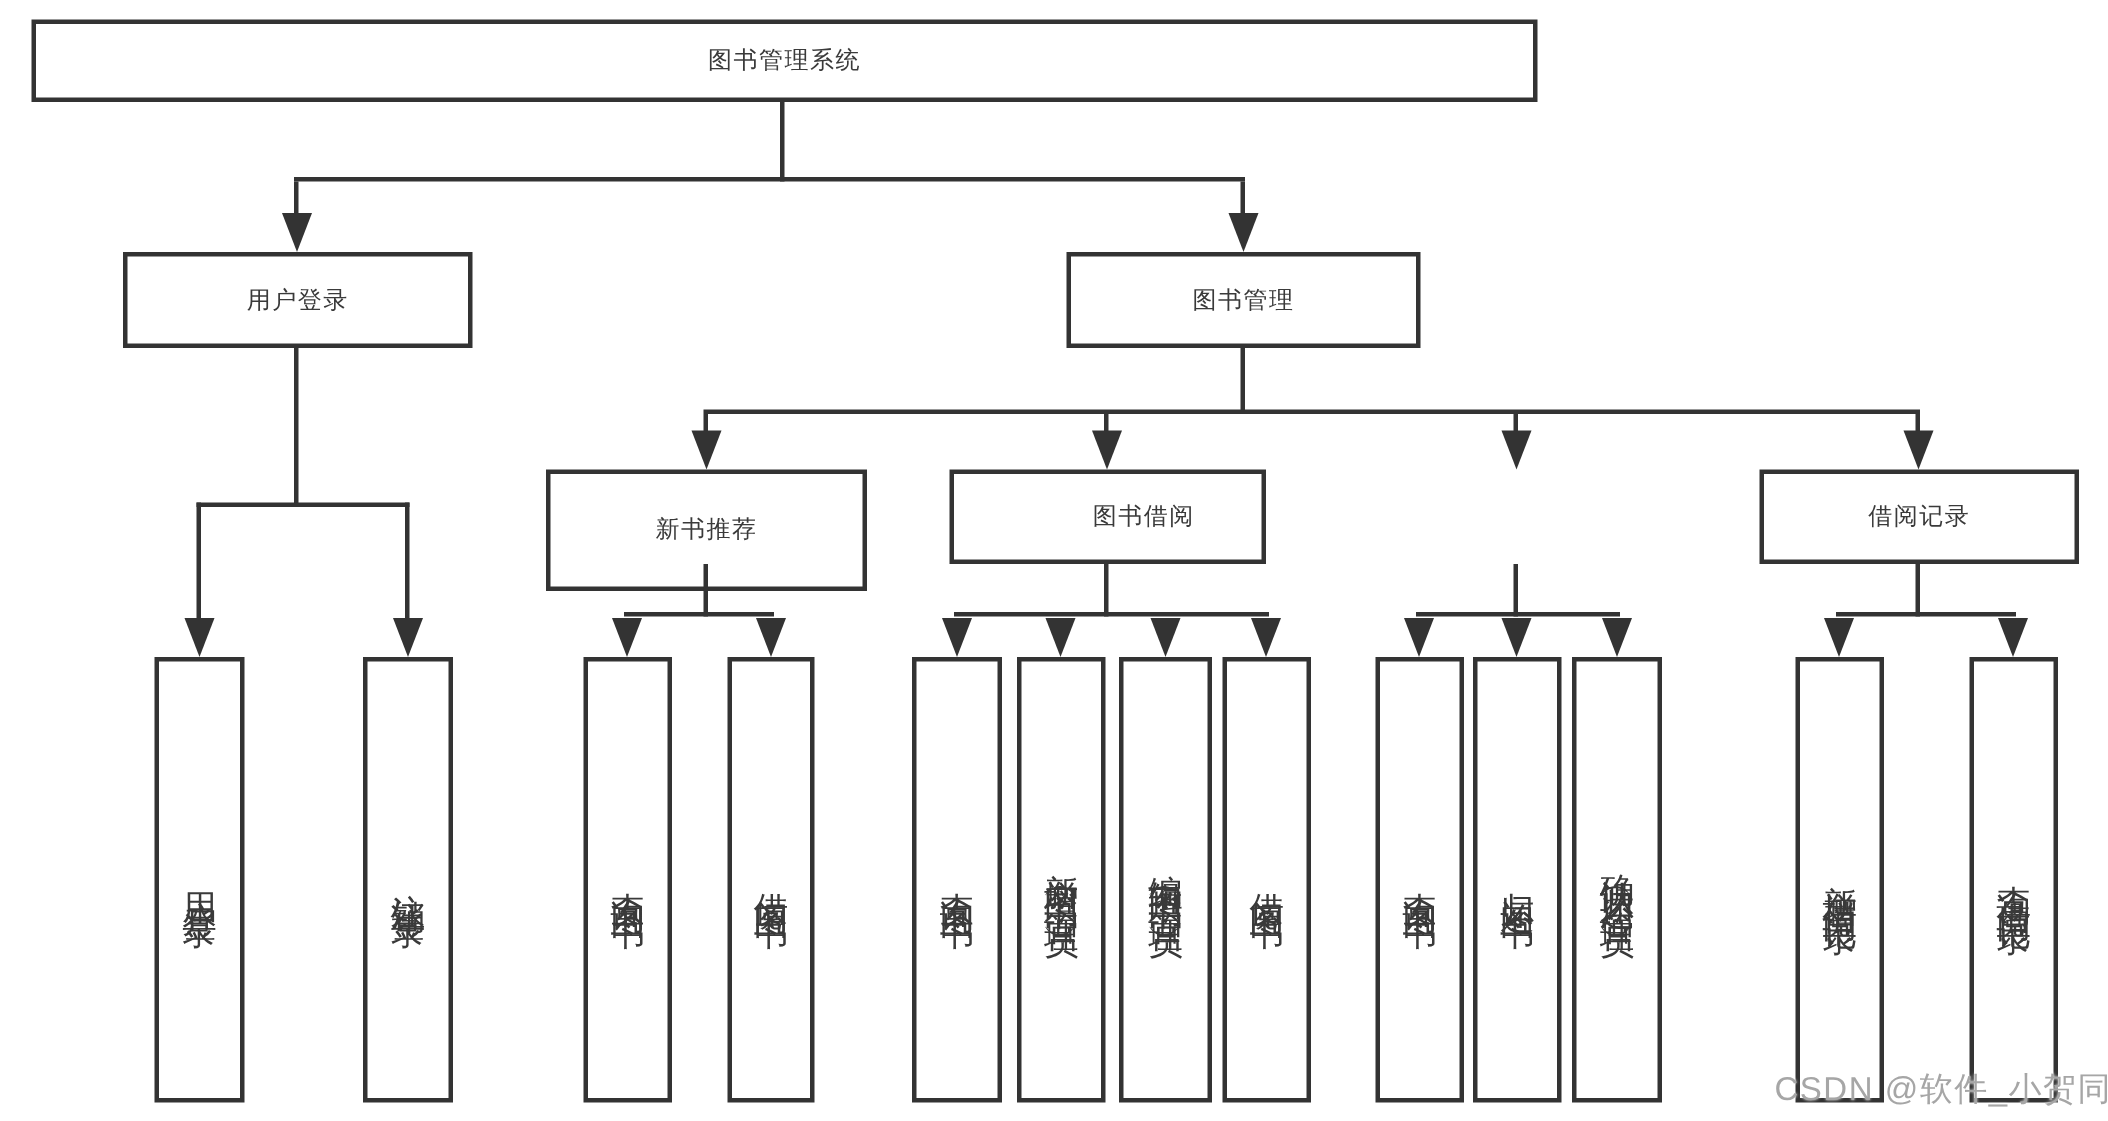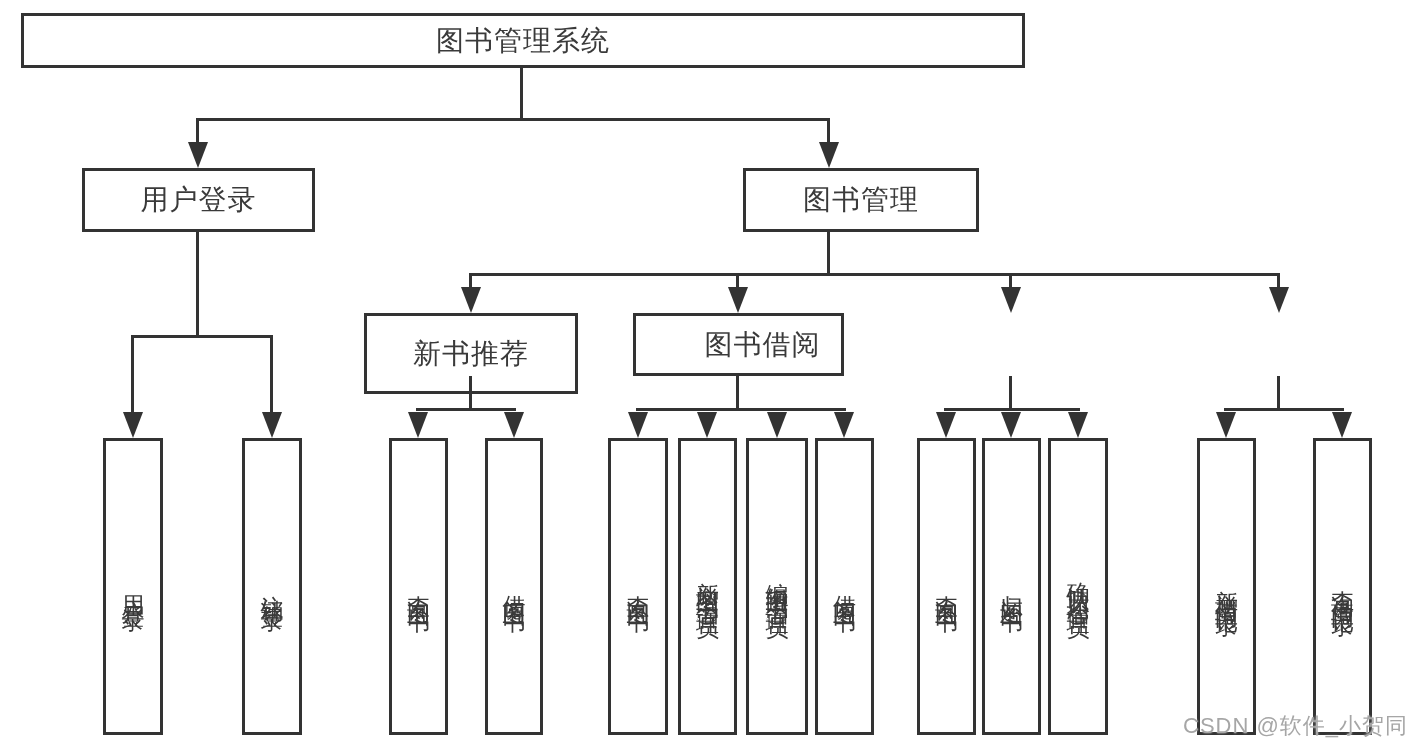--- a/index.html
+++ b/index.html
@@ -2,26 +2,26 @@
 <html><head>
 <meta charset="utf-8">
 <style>
   html,body{margin:0;padding:0;background:#ffffff;}
   body{font-family:"Liberation Sans","DejaVu Sans",sans-serif;}
   .canvas{position:relative;width:1405px;height:747px;background:#ffffff;overflow:hidden;}
 
   
   .box{position:absolute;background:#ffffff;border:3px solid #333333;box-sizing:border-box;
        display:flex;align-items:center;justify-content:center;color:#3a3a3a;}
-  .box.h{font-size:28px;letter-spacing:1px;white-space:nowrap;}
+  .box.h{font-size:16px;letter-spacing:1px;white-space:nowrap;}
   .box.v{writing-mode:vertical-rl;text-orientation:mixed;font-size:23px;letter-spacing:5px;line-height:1;}
 
   #b-root{left:21px;top:13px;width:1004px;height:55px;}
   #b-l2-0{left:82px;top:168px;width:233px;height:64px;}
-  #b-l2-1{left:711px;top:168px;width:236px;height:64px;margin-left:32px;}
+  #b-l2-1{left:711px;top:168px;width:236px;height:64px;}
   #b-l3-0{left:364px;top:313px;width:214px;height:81px;}
   #b-l3-1{left:633px;top:313px;width:211px;height:63px;padding-left:48px;}
   #b-l3-2{left:905px;top:313px;width:213px;height:63px;}
   #b-l3-3{left:1173px;top:313px;width:213px;height:63px;}
 
   #b-a0{left:103px;top:438px;width:60px;height:297px;}
   #b-a1{left:242px;top:438px;width:60px;height:297px;}
   #b-b0{left:389px;top:438px;width:59px;height:297px;}
   #b-b1{left:485px;top:438px;width:58px;height:297px;}
   #b-c0{left:608px;top:438px;width:60px;height:297px;}
@@ -61,20 +61,23 @@
   </div>
   <div class="box h" id="b-l2-1">
     <span>图书管理</span>
   </div>
 
   <div class="box h" id="b-l3-0">
     <span>新书推荐</span>
   </div>
   <div class="box h" id="b-l3-1">
     <span>图书借阅</span>
+  </div>
+  <div class="box h" id="b-l3-3">
+    <span>借阅记录</span>
   </div>
 
   <div class="box v" id="b-a0">
     <span>用户登录</span>
   </div>
   <div class="box v" id="b-a1">
     <span>注销登录</span>
   </div>
 
   <div class="box v" id="b-b0">

